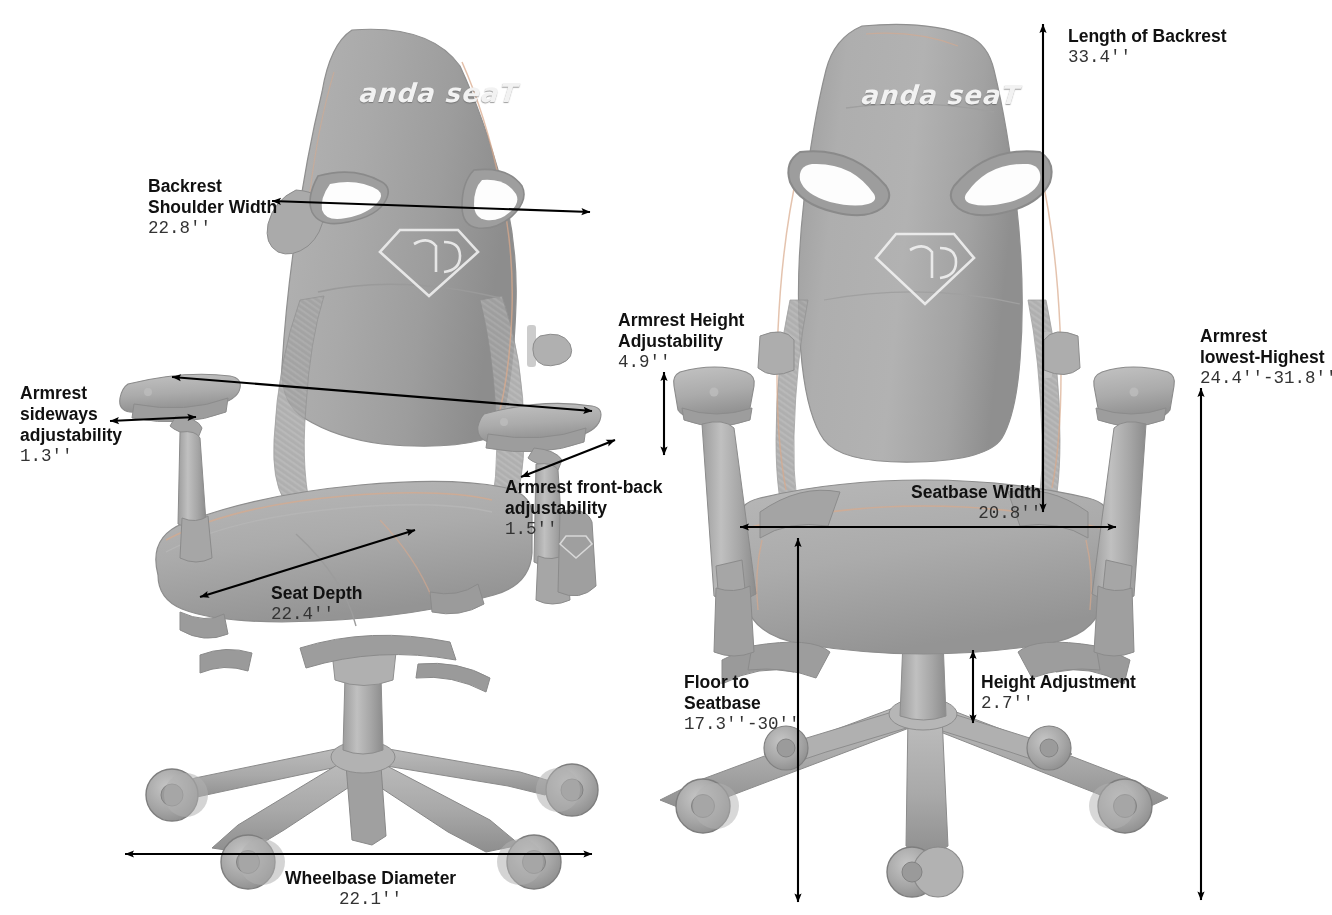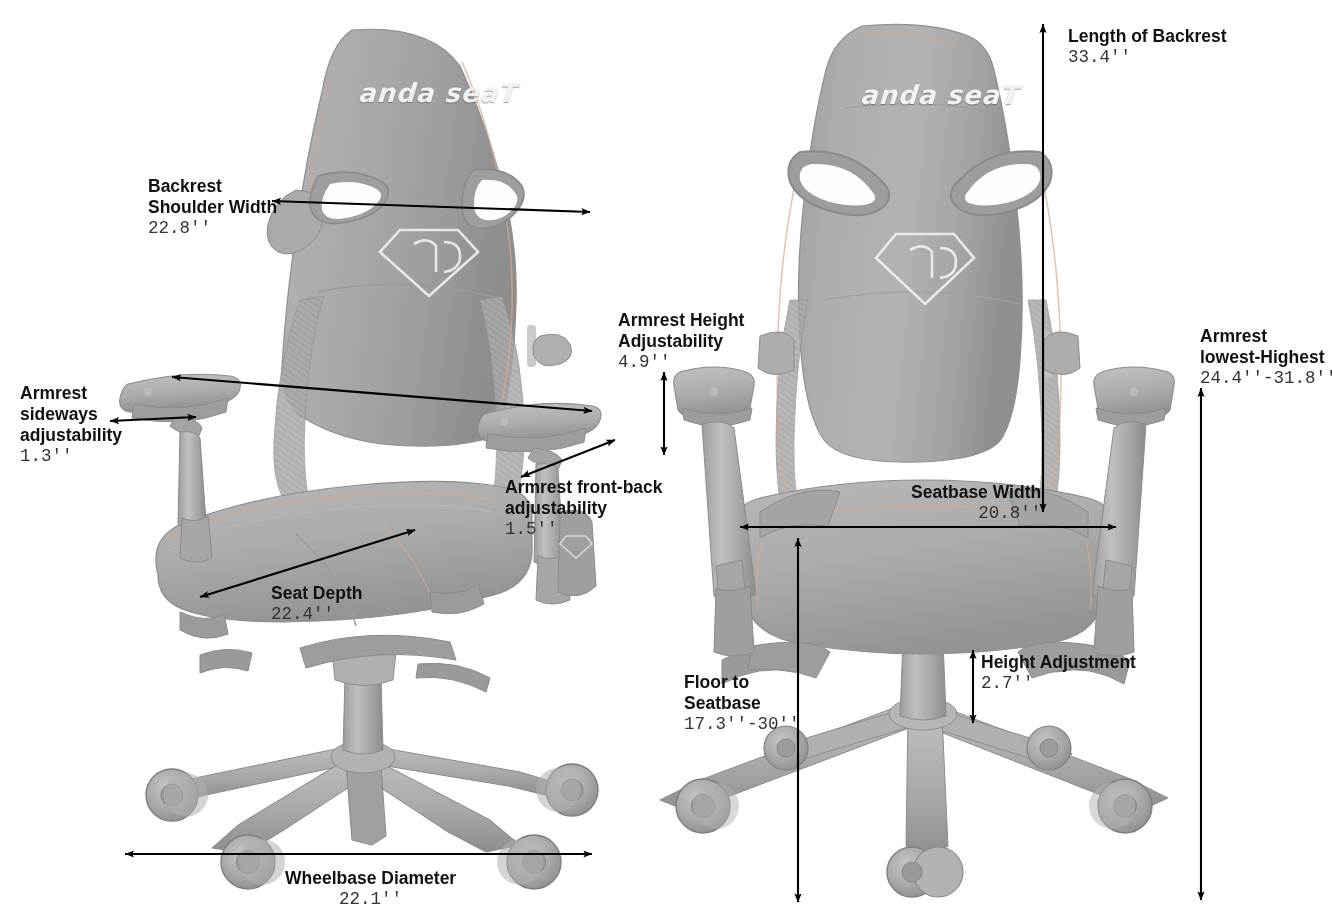--- a/index.html
+++ b/index.html
@@ -404,18 +404,18 @@
     <div class="t">Seatbase Width</div>
     <div class="v" style="text-align:right;">20.8''</div>
   </div>
 
   <div class="lbl" style="left:684px;top:672px;">
     <div class="t">Floor to</div>
     <div class="t">Seatbase</div>
     <div class="v">17.3''-30''</div>
   </div>
 
-  <div class="lbl" style="left:981px;top:652px;">
+  <div class="lbl" style="left:981px;top:672px;">
     <div class="t">Height Adjustment</div>
     <div class="v">2.7''</div>
   </div>
 
 </div>
 
 </body></html>

